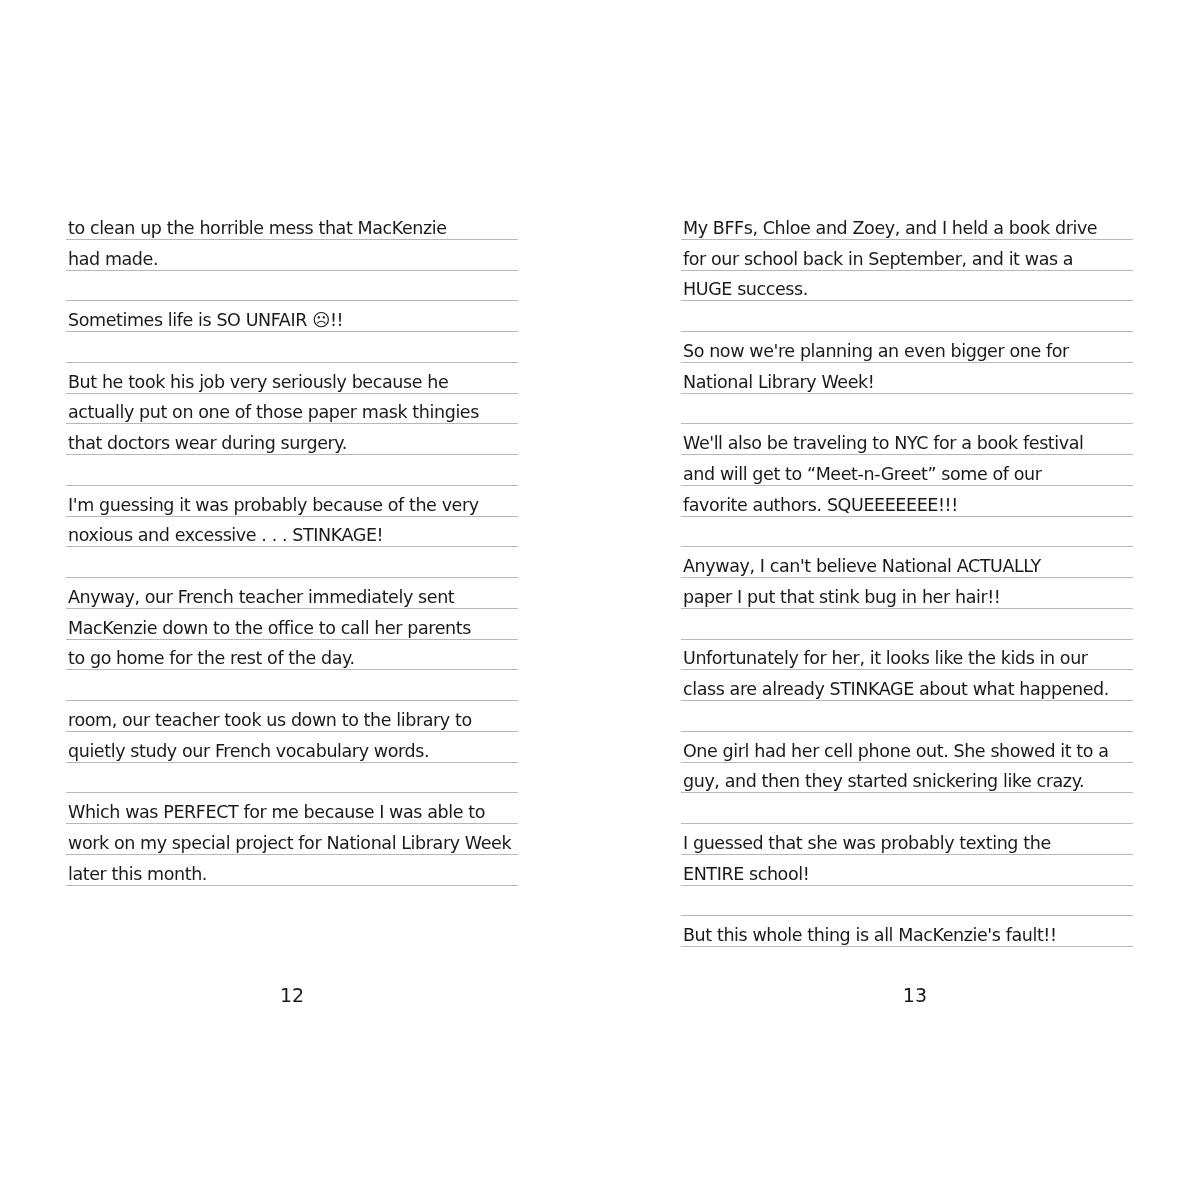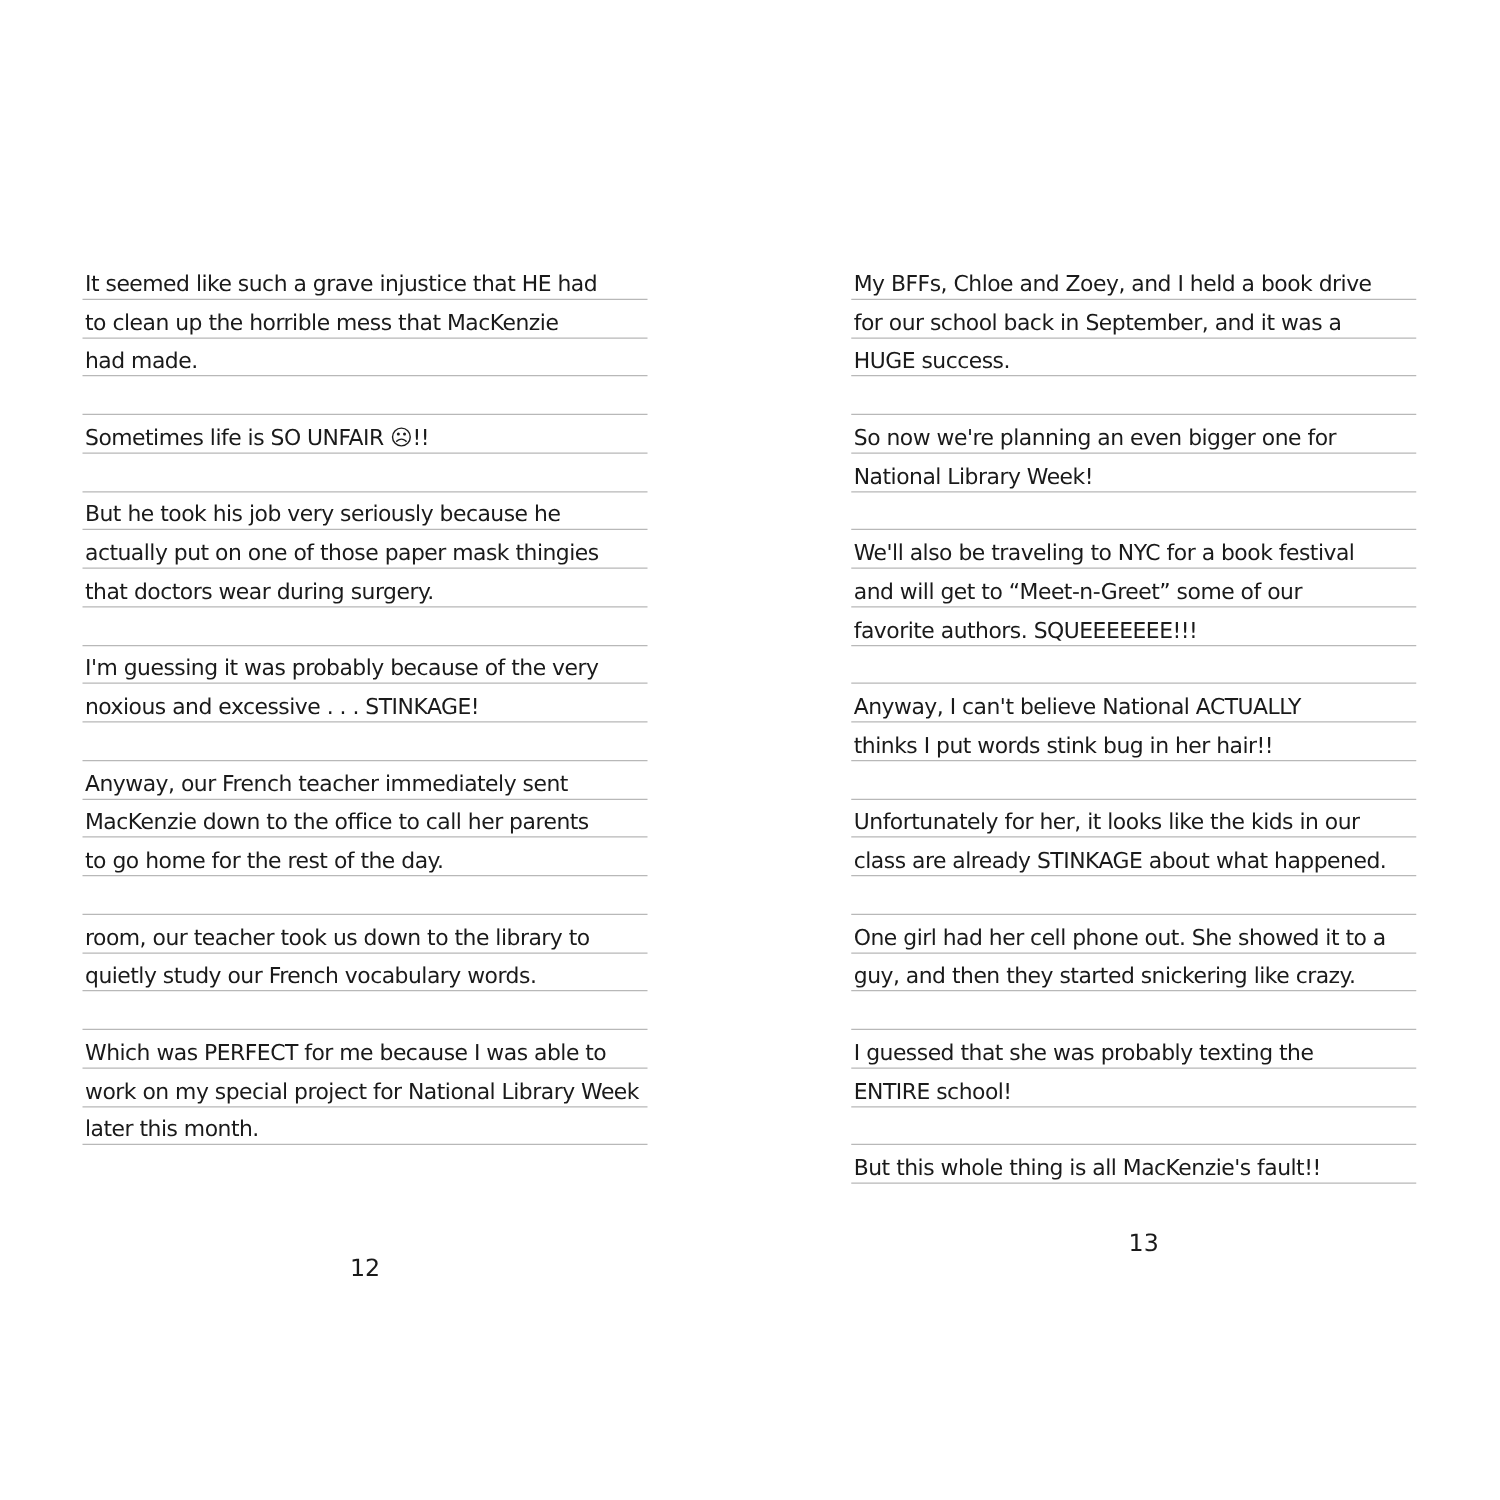--- a/index.html
+++ b/index.html
@@ -5,30 +5,27 @@
   html, body { margin:0; padding:0; background:#ffffff; }
   body { width:1200px; height:1200px; position:relative; overflow:hidden;
          font-family: "DejaVu Sans", sans-serif; color:#1a1a1a; }
   .page { position:absolute; top:209px; width:452px; }
   .page.left { left:66px; }
   .page.right { left:681px; }
   .line { height:30.75px; position:relative; border-bottom:1.5px solid #b8b8b8; box-sizing:border-box; }
   .line span { position:absolute; left:2px; bottom:1px; font-size:17.5px; letter-spacing:-0.4px;
                white-space:nowrap; font-style:normal; }
   .pagenum { position:absolute; top:984px; width:40px; text-align:center; font-size:19px; }
-  .pagenum.left { left:272px;margin-top:20px; }
+  .pagenum.left { left:272px; }
   .pagenum.right { left:887px;text-align:right; }
 </style>
 </head>
 <body>
 
 <div class="page left">
-  <div class="line">
-      <span>It seemed like such a grave injustice that HE had</span>
-    </div>
   <div class="line">
       <span>to clean up the horrible mess that MacKenzie</span>
     </div>
   <div class="line">
       <span>had made.</span>
     </div>
   <div class="line">
       <span></span>
     </div>
   <div class="line">
@@ -121,21 +118,21 @@
   <div class="line">
       <span>favorite authors. SQUEEEEEEE!!!</span>
     </div>
   <div class="line">
       <span></span>
     </div>
   <div class="line">
       <span>Anyway, I can't believe National ACTUALLY</span>
     </div>
   <div class="line">
-      <span>thinks I put words stink bug in her hair!!</span>
+      <span>paper I put that stink bug in her hair!!</span>
     </div>
   <div class="line">
       <span></span>
     </div>
   <div class="line">
       <span>Unfortunately for her, it looks like the kids in our</span>
     </div>
   <div class="line">
       <span>class are already STINKAGE about what happened.</span>
     </div>

